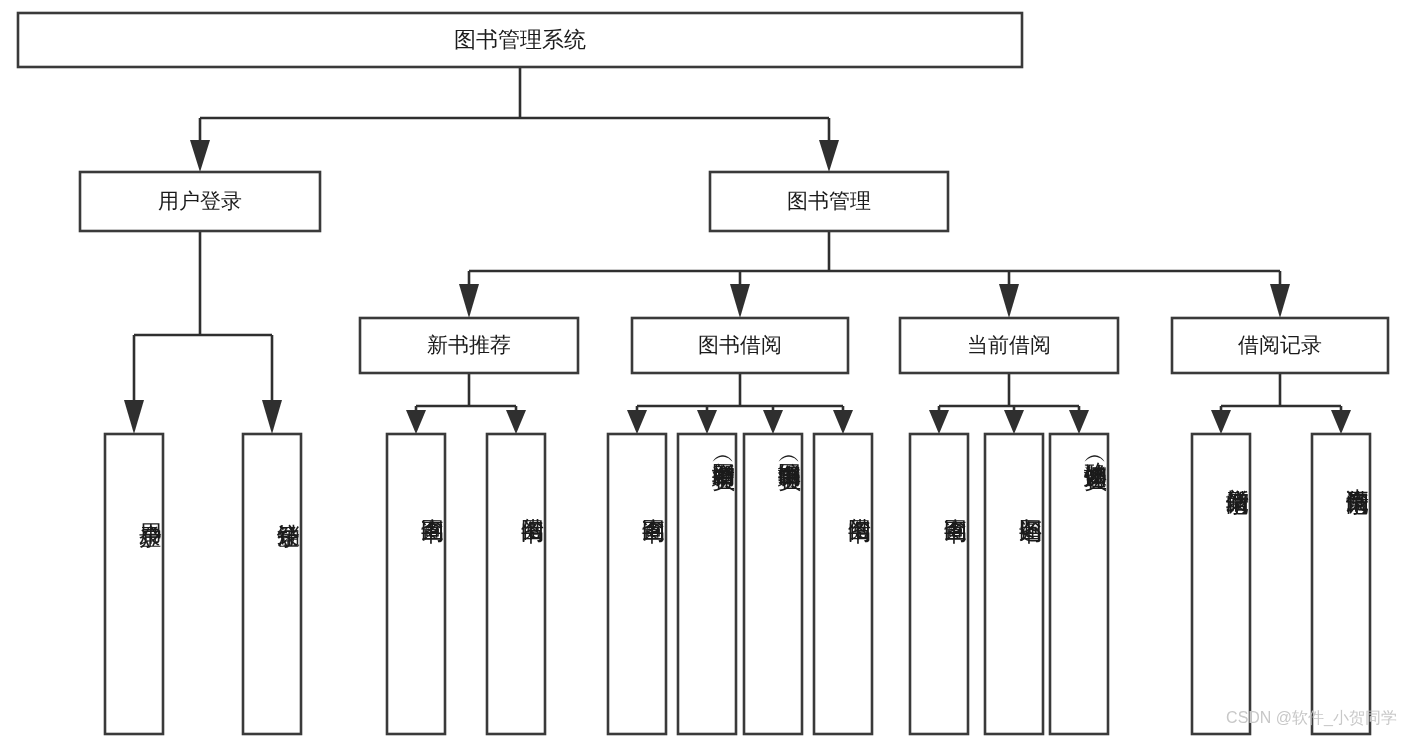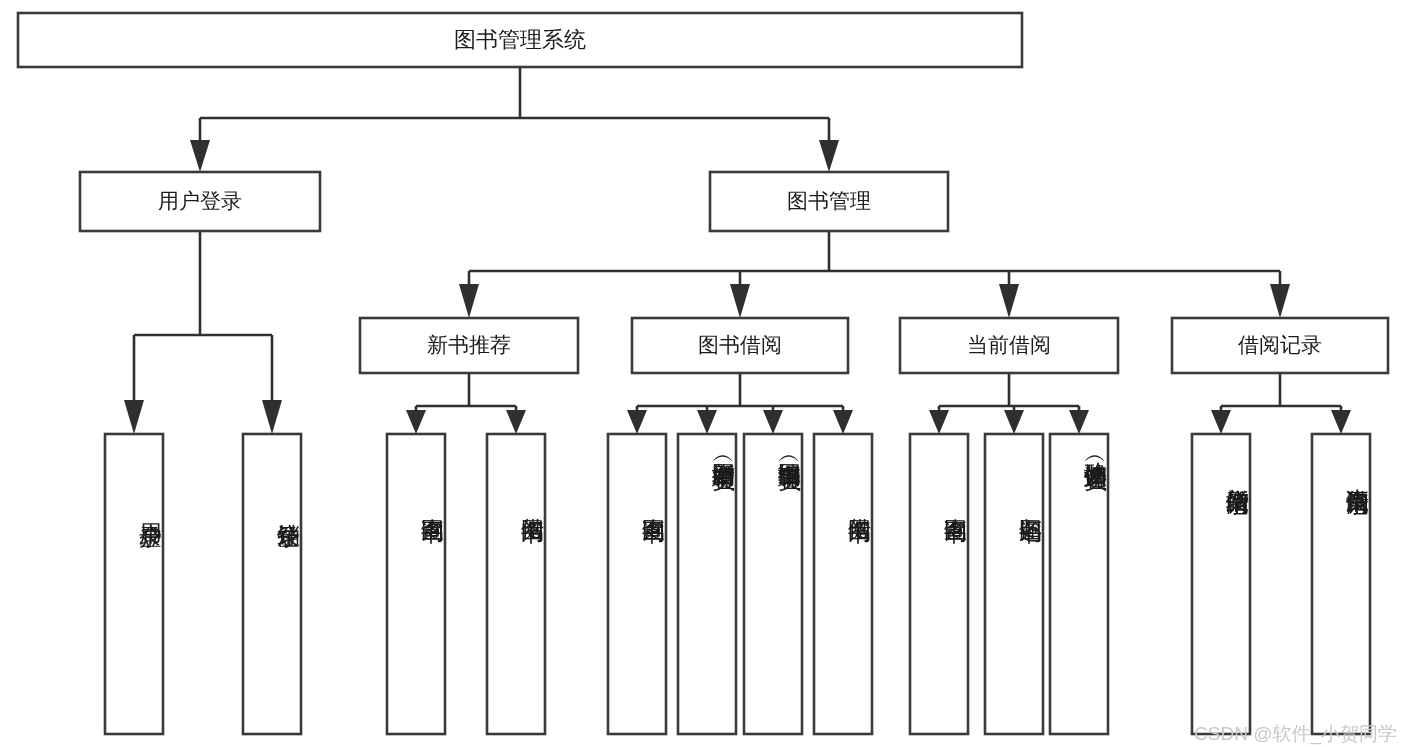--- a/index.html
+++ b/index.html
@@ -67,23 +67,23 @@
     color: #1b1b1b;
     writing-mode: vertical-rl;
     text-orientation: upright;
     letter-spacing: 1px;
     white-space: nowrap;
     pointer-events: none;
   }
   .watermark {
     position: absolute;
     right: 8px;
-    bottom: 0;
-    font-family: "Liberation Sans", "DejaVu Sans", sans-serif;
-    font-size: 19px;
+    bottom: 18px;
+    font-family: "Liberation Sans", "DejaVu Sans", sans-serif;
+    font-size: 16px;
     color: #c8c8c8;
     white-space: nowrap;
   }
 </style>
 </head>
 <body>
 
 <div id="diagram-root">
 
   <svg class="diagram-canvas" viewBox="0 0 1405 747">

